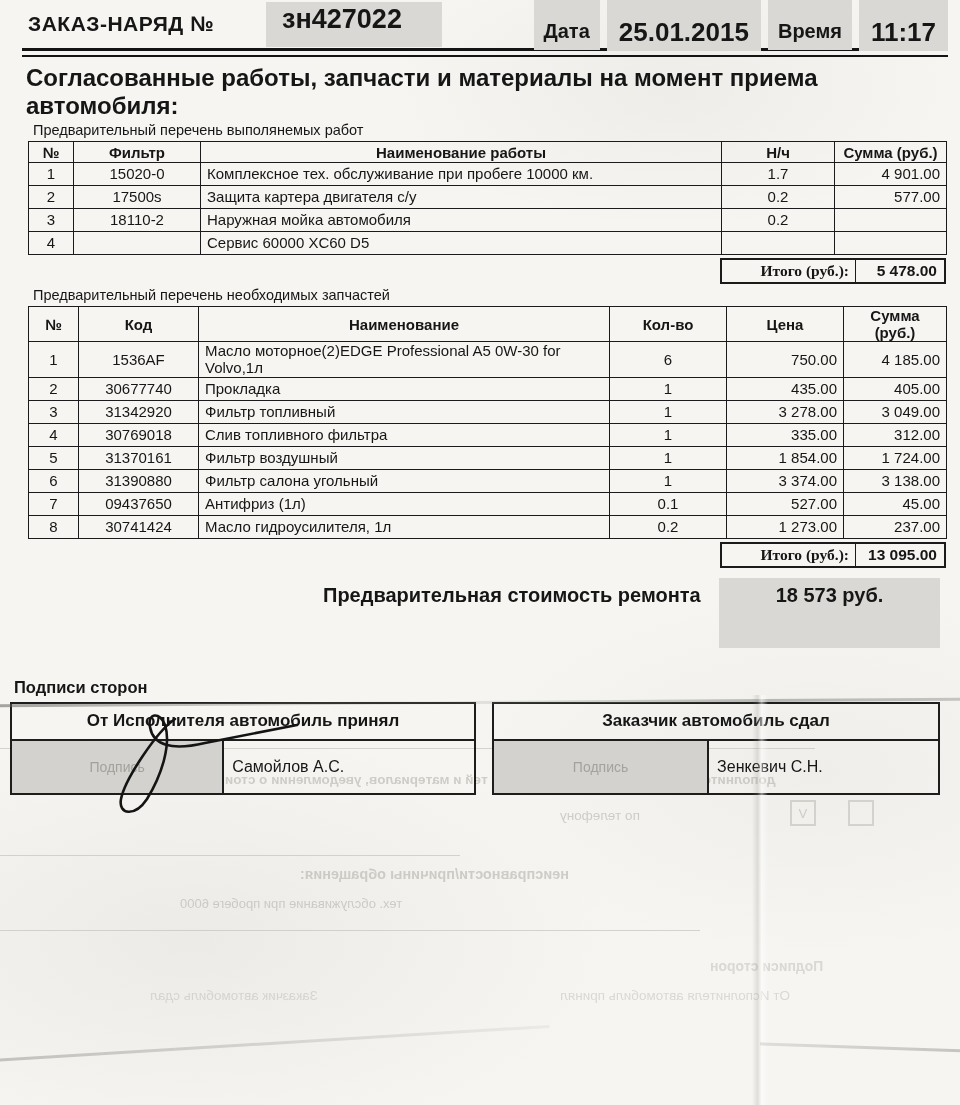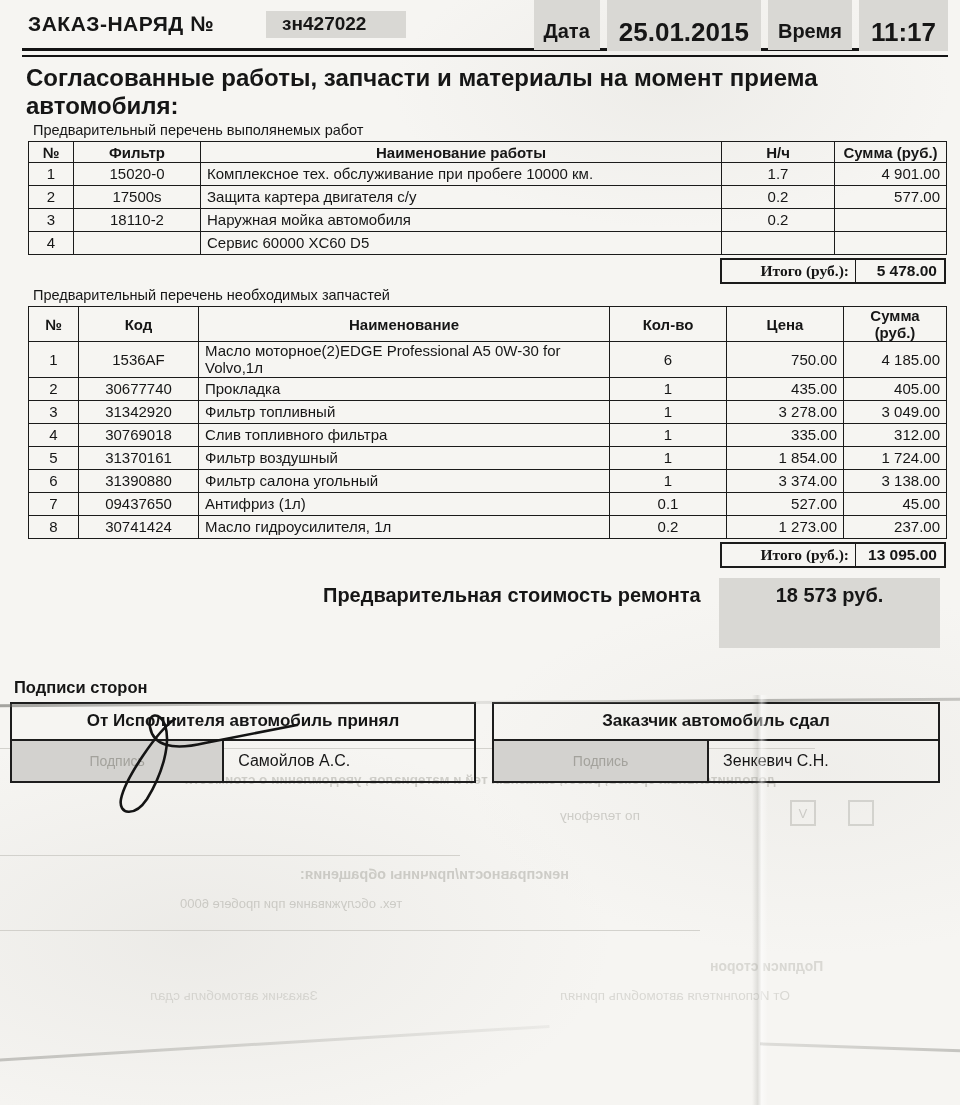--- a/index.html
+++ b/index.html
@@ -10,21 +10,21 @@
       radial-gradient(ellipse 500px 260px at 85% 70%, rgba(200,198,192,.15), transparent 70%),
       radial-gradient(ellipse 400px 200px at 70% 8%, rgba(205,203,197,.20), transparent 70%),
       #f6f5f2;
     font-family:"Liberation Sans", sans-serif;color:#161616;
   }
   .content{position:relative;z-index:2;padding:0 12px 0 28px;}
 
   
   .doc-header{display:flex;align-items:center;height:42px;padding-top:3px;}
   .h-title{font-size:21px;font-weight:bold;letter-spacing:.5px;}
-  .h-num{background:#d9d8d4;font-size:19px;font-weight:bold;padding:2px 40px 3px 16px;margin-left:52px;}
+  .h-num{background:#d9d8d4;font-size:27px;font-weight:bold;padding:2px 40px 12px 16px;margin-left:52px;}
   .h-lbl{background:#d9d8d4;font-size:20px;font-weight:bold;padding:22px 10px 7px;}
   .h-val{background:#d9d8d4;font-size:26px;font-weight:bold;padding:20px 12px 3px;}
   .h-date-lbl{margin-left:auto;}
   .h-gap{width:7px;}
   .double-rule{height:4px;border-top:3px solid #141414;border-bottom:2px solid #141414;margin:3px 0 5px -6px;}
 
   .sec-title{font-size:24px;font-weight:bold;margin:7px 0 2px -2px;}
   .sub{font-size:14.5px;margin:2px 0 3px 5px;}
 
   table{border-collapse:collapse;table-layout:fixed;width:918px;font-size:15px;}
@@ -43,21 +43,21 @@
   .summary-label{position:absolute;left:295px;top:8px;font-size:20px;font-weight:bold;}
   .summary-value{position:absolute;left:691px;top:2px;width:221px;height:70px;background:#d9d8d4;
     font-size:20px;font-weight:bold;text-align:center;padding-top:6px;box-sizing:border-box;}
 
   .sig-title{font-weight:bold;font-size:16.5px;margin:26px 0 5px -14px;}
   .sig-row{display:flex;justify-content:space-between;width:930px;margin-left:-18px;}
   .sig-box{border:2px solid #1d1d1d;box-sizing:border-box;position:relative;}
   .sig-left{width:466px;}
   .sig-right{width:448px;}
   .sig-head{height:35px;display:flex;align-items:center;justify-content:center;font-weight:bold;font-size:17px;border-bottom:2px solid #1d1d1d;}
-  .sig-cells{display:flex;height:40px;gap:6px;}
+  .sig-cells{display:flex;height:52px;}
   .sig-sign{background:#d3d2cf;color:#a3a29c;display:flex;align-items:center;justify-content:center;font-size:14px;border-right:2px solid #1d1d1d;}
   .sig-left .sig-sign{width:45.5%;}
   .sig-right .sig-sign{width:48%;}
   .sig-name{display:flex;align-items:center;padding-left:8px;font-size:16px;flex:1;}
   .sig-svg{position:absolute;left:75px;top:5px;overflow:visible;z-index:3;pointer-events:none;}
 
   
   .bleed{position:absolute;inset:0;z-index:1;pointer-events:none;}
   .bleed-line{position:absolute;transform:scaleX(-1);color:#aeada6;white-space:nowrap;filter:blur(.4px);opacity:.55;}
   .bl1{top:772px;left:30px;width:900px;text-align:center;font-size:13.5px;font-weight:bold;}

